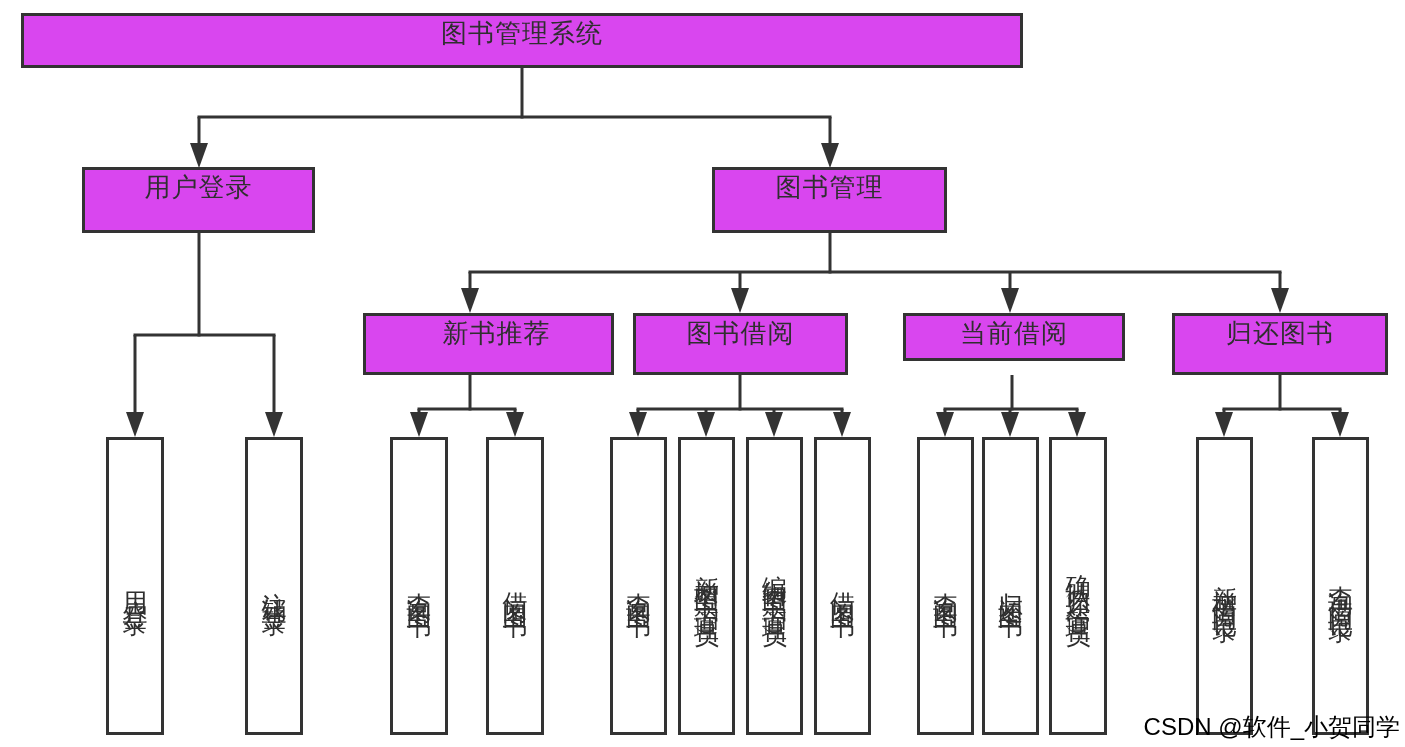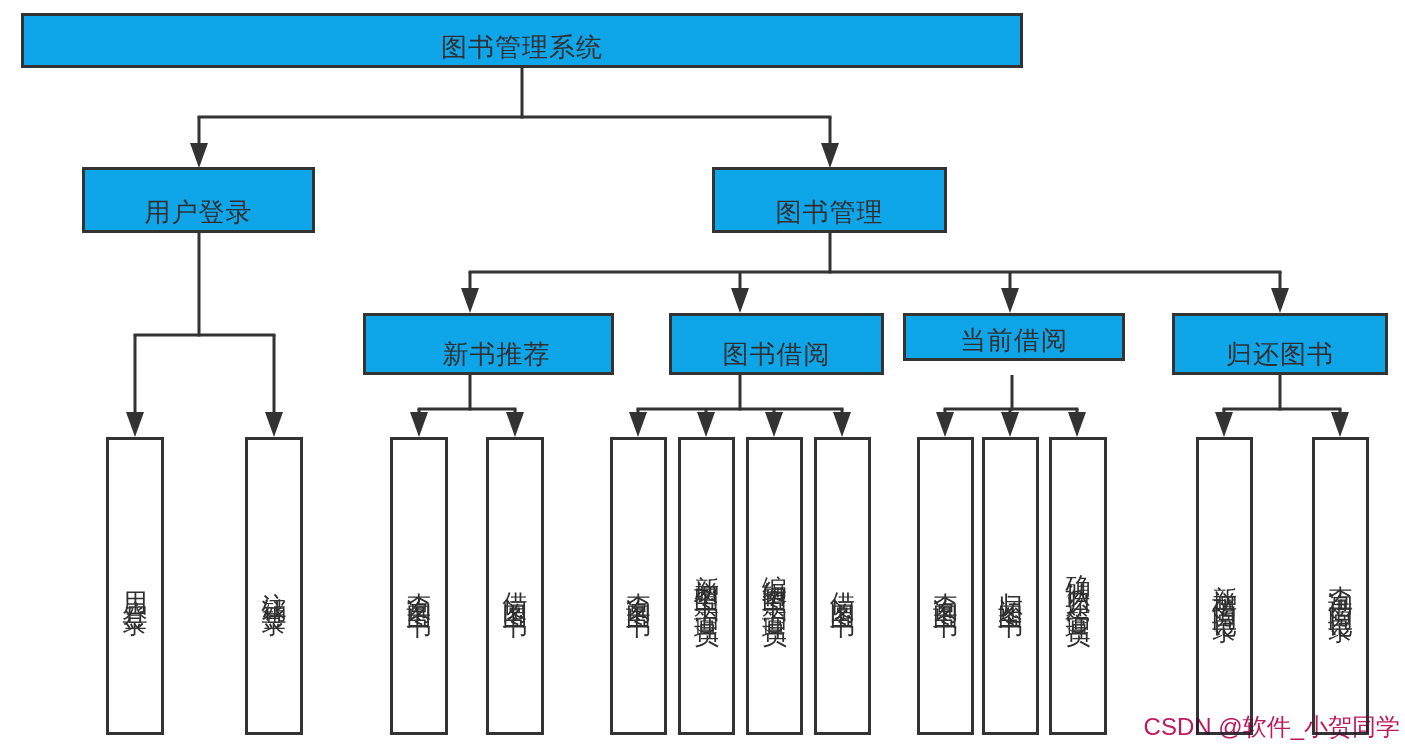--- a/index.html
+++ b/index.html
@@ -17,23 +17,23 @@
     left: 0; top: 0;
     width: 1405px; height: 747px;
     pointer-events: none;
   }
   #connectors line { stroke: #333333; stroke-width: 3; }
   #connectors polygon { fill: #333333; stroke: none; }
   .hbox {
     position: absolute;
     box-sizing: border-box;
     border: 3px solid #333333;
-    background: #0ea5e9;
+    background: #d946ef;
     display: flex;
-    align-items: flex-end;
+    align-items: flex-start;
     justify-content: center;
     font-size: 26px;
     letter-spacing: 1px;
     z-index: 1;
   }
   .leaf {
     position: absolute;
     top: 437px;
     height: 298px;
     box-sizing: border-box;
@@ -51,21 +51,21 @@
     font-size: 25px;
     line-height: 1;
     letter-spacing: 7px;
     color: #2f2f2f;
   }
   #watermark {
     position: absolute;
     right: 5px;
     bottom: 4px;
     font-size: 24px;
-    color: #be185d;
+    color: #000000;
     mix-blend-mode: darken;
     z-index: 5;
     white-space: nowrap;
   }
 </style>
 </head>
 <body>
 
 <div id="canvas">
 
@@ -138,21 +138,21 @@
   <div class="hbox" style="left:82px; top:167px; width:233px; height:66px;">
     <span>用户登录</span>
   </div>
   <div class="hbox" style="left:712px; top:167px; width:235px; height:66px;">
     <span>图书管理</span>
   </div>
 
   <div class="hbox" style="left:363px; top:313px; width:251px; height:62px;padding-left:16px;">
     <span>新书推荐</span>
   </div>
-  <div class="hbox" style="left:669px; top:313px; width:215px; height:62px;">
+  <div class="hbox" style="left:633px; top:313px; width:215px; height:62px;">
     <span>图书借阅</span>
   </div>
   <div class="hbox" style="left:903px; top:313px; width:222px; height:48px;">
     <span>当前借阅</span>
   </div>
   <div class="hbox" style="left:1172px; top:313px; width:216px; height:62px;">
     <span>归还图书</span>
   </div>
 
   <div class="leaf" style="left:106px; width:58px;">

